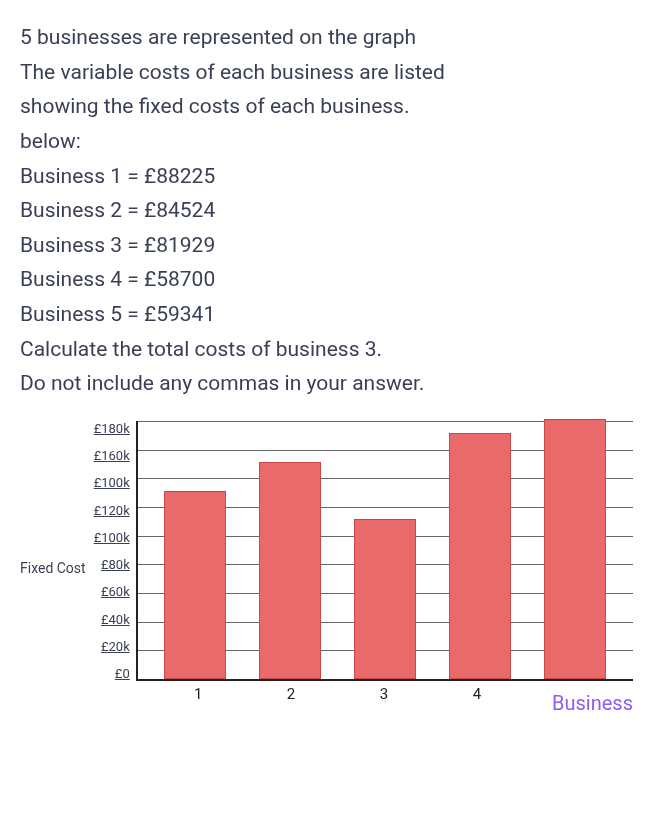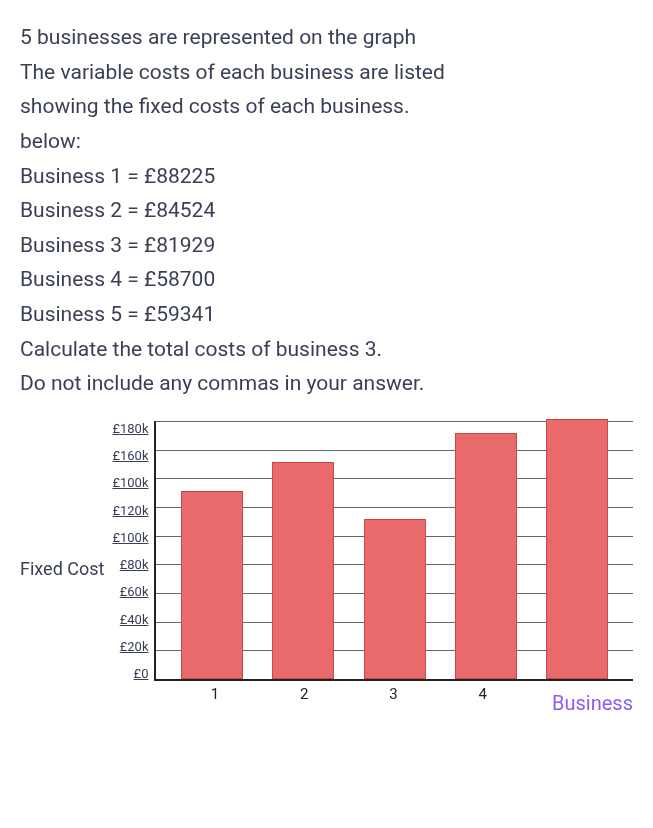--- a/index.html
+++ b/index.html
@@ -14,21 +14,21 @@
   .intro {
     font-size: 21px;
     line-height: 1.65;
   }
   .chart-wrap {
     display: flex;
     align-items: center;
     margin-top: 20px;
   }
   .ylabel {
-    font-size: 18px;
+    font-size: 14px;
     color: #3a3f55;
     margin-right: 8px;
     white-space: nowrap;
   }
   .yticks {
     display: flex;
     flex-direction: column;
     justify-content: space-between;
     height: 260px;
     font-size: 13px;

